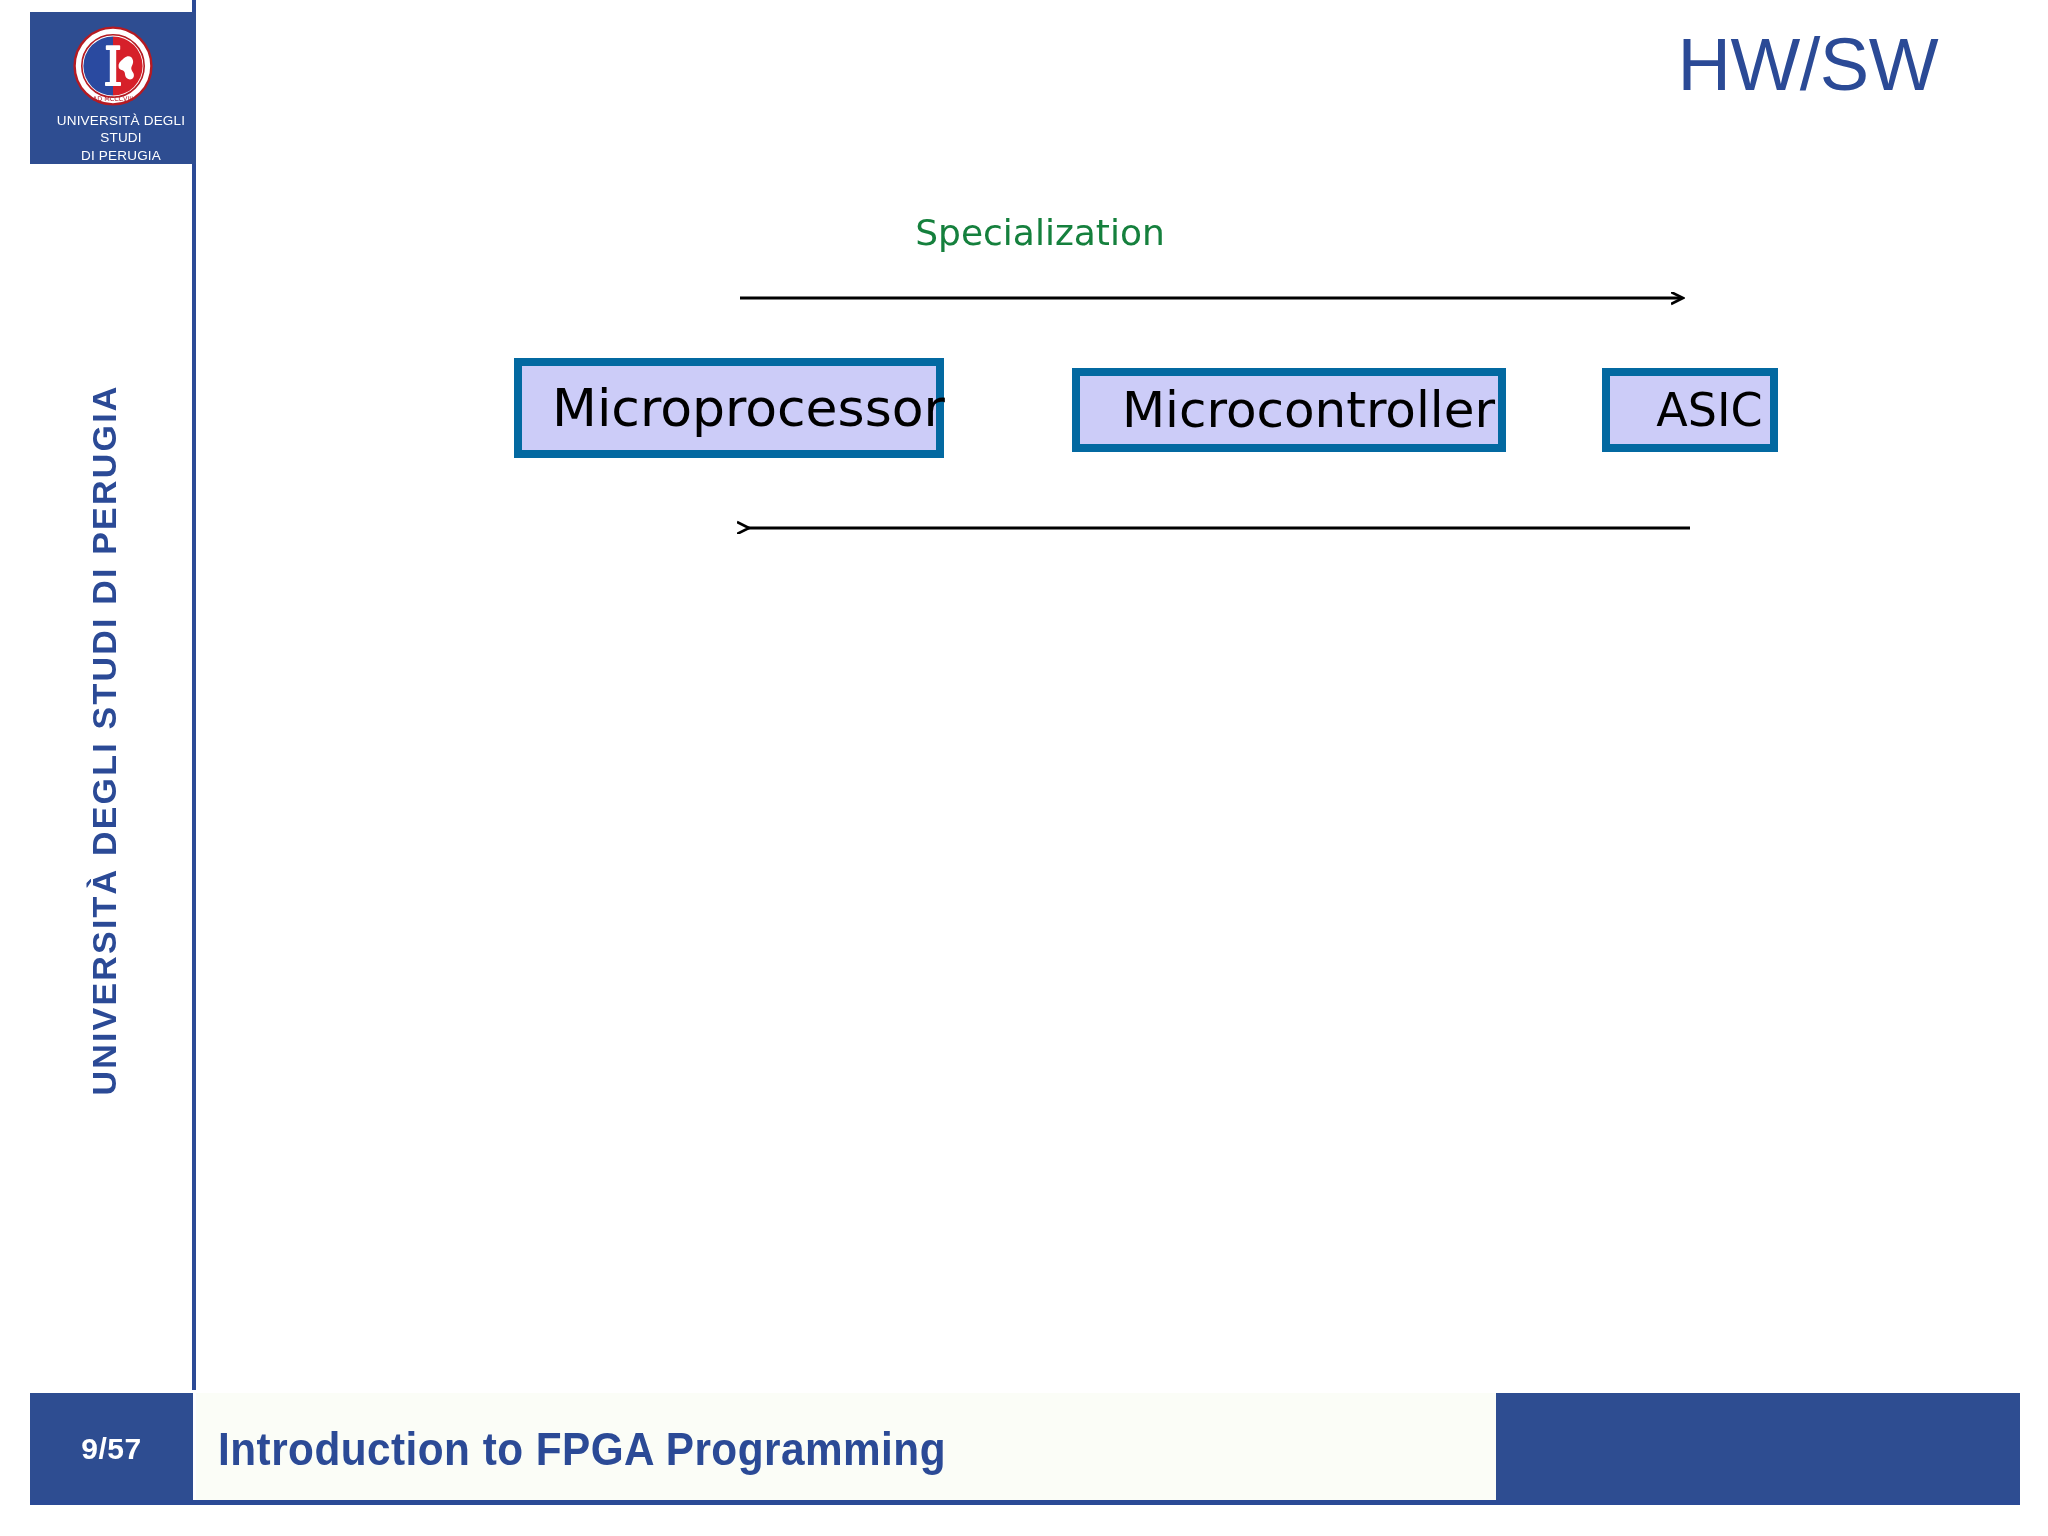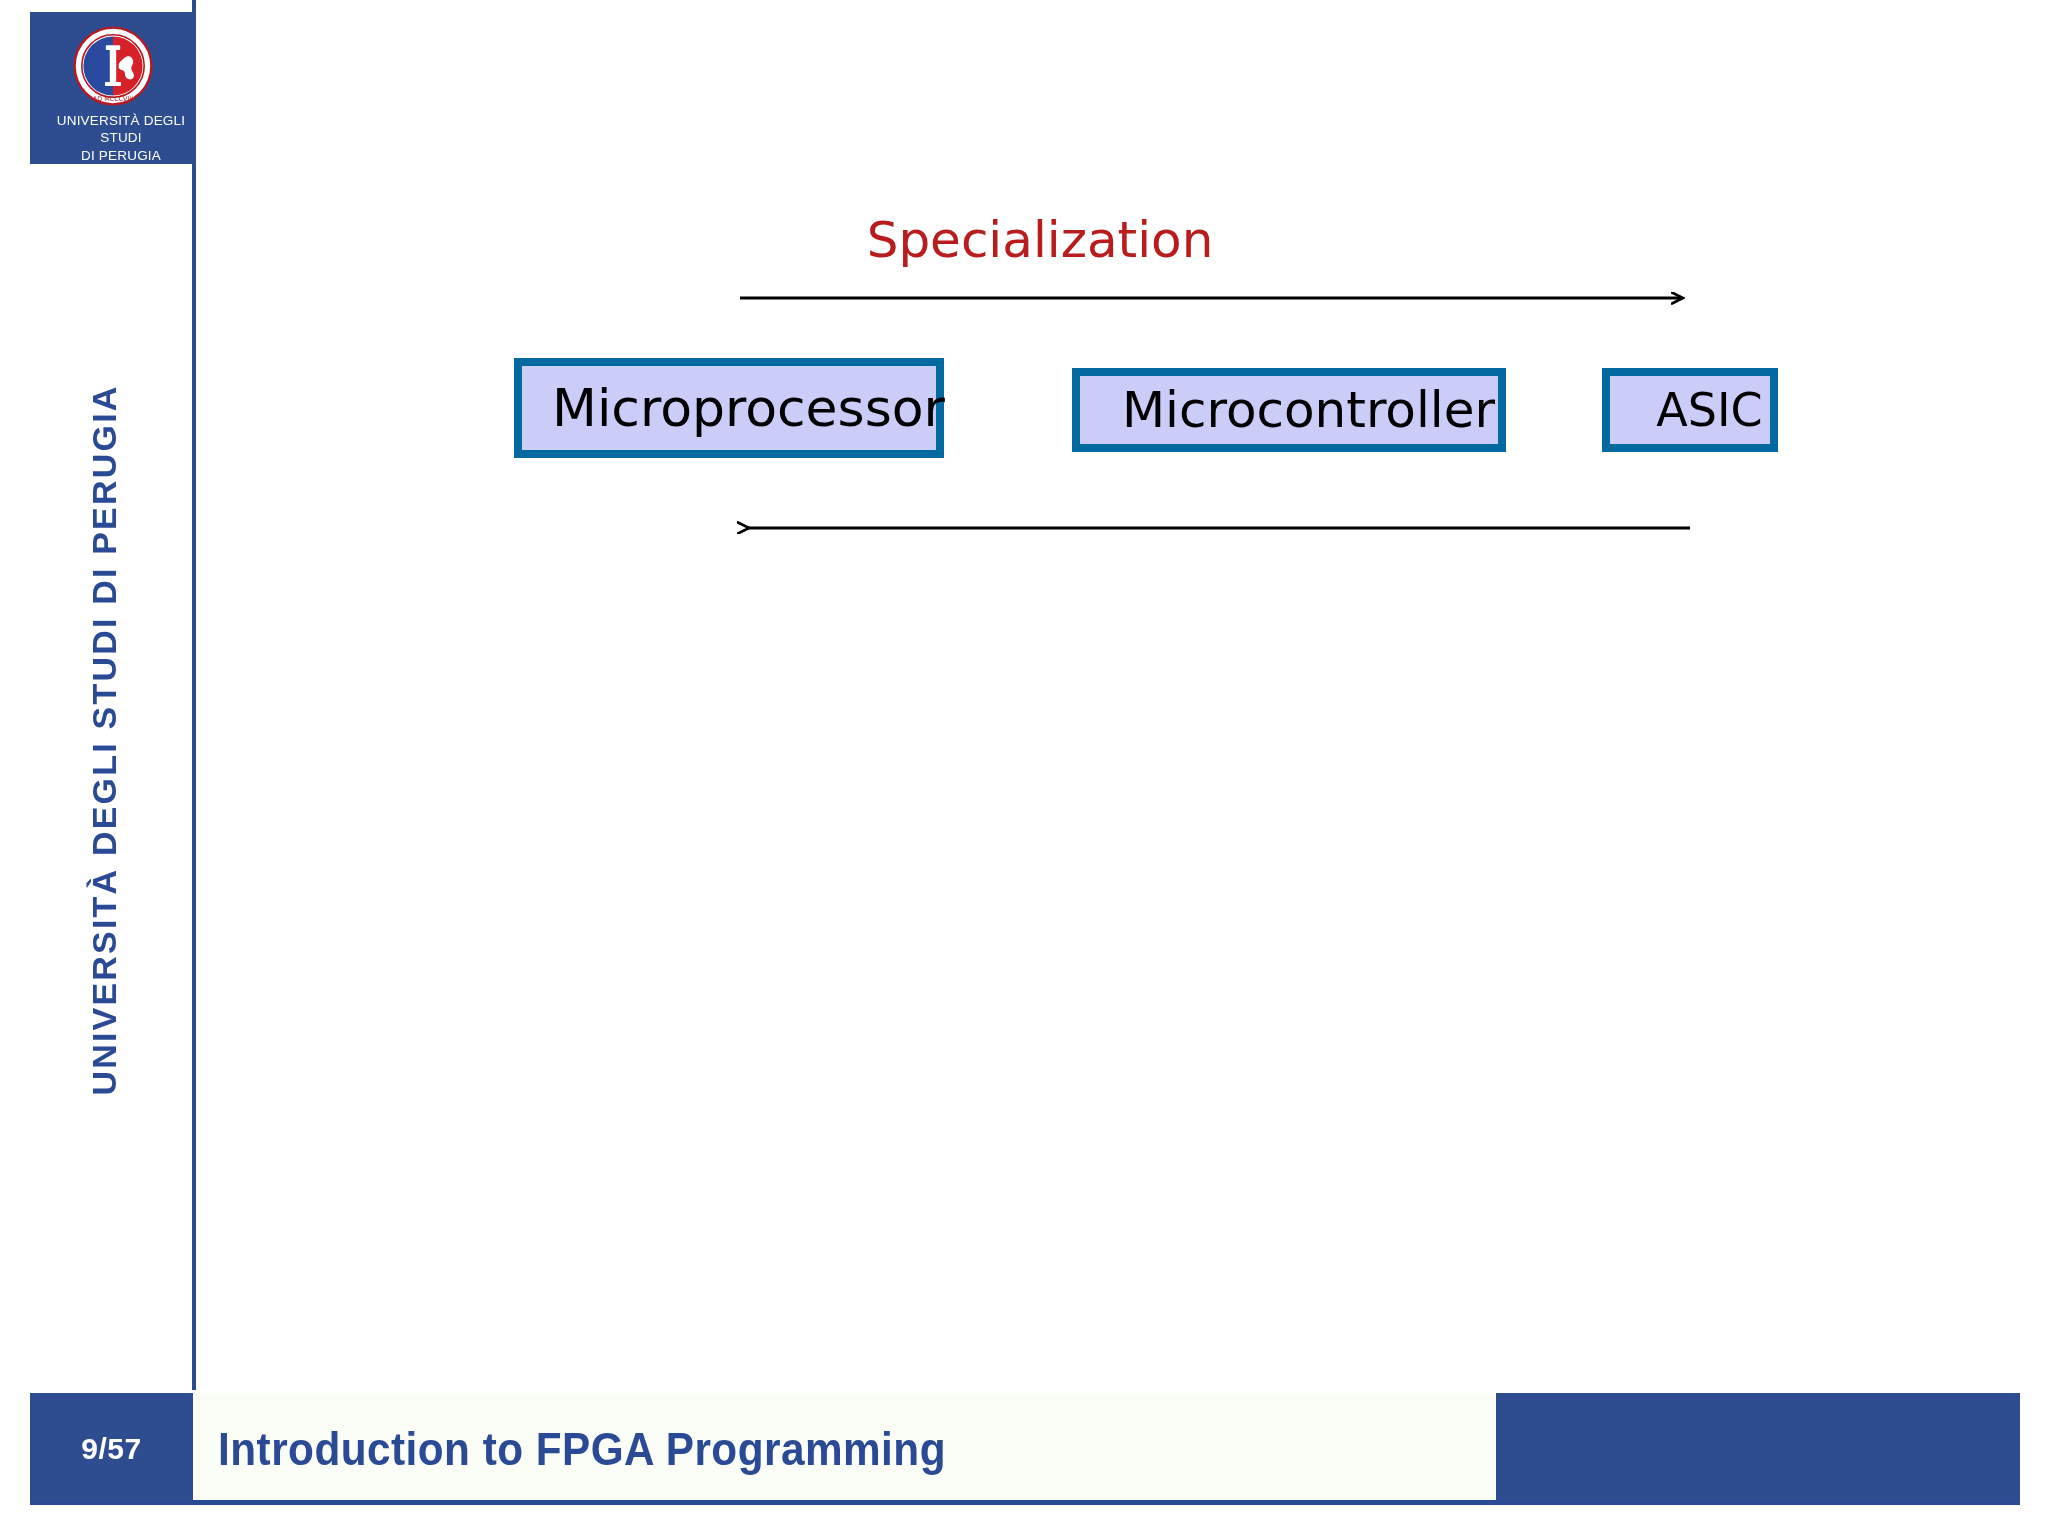--- a/index.html
+++ b/index.html
@@ -101,23 +101,23 @@
     position: absolute;
     left: 0;
     top: 0;
     width: 2048px;
     height: 1536px;
     pointer-events: none;
   }
 
   .axis-label {
     position: absolute;
-    color: #b91c1c;
+    color: #15803d;
     font-family: "DejaVu Sans", sans-serif;
-    font-size: 50px;
+    font-size: 36px;
     line-height: 1;
     white-space: nowrap;
   }
   .axis-label.top  { left: 1040px; top: 215px; transform: translateX(-50%); }
   .axis-label.bot  { left: 1040px; top: 545px; transform: translateX(-50%); }
 
   .chip-box {
     position: absolute;
     background: #ccccf8;
     border: 8px solid #0369a1;
@@ -226,20 +226,21 @@
       <text x="50" y="94" font-family="DejaVu Sans, sans-serif" font-size="8" fill="#b51a22" text-anchor="middle">AD MCCCVIII</text>
     </svg>
     <div class="logo-caption">
       <div>UNIVERSITÀ DEGLI STUDI</div>
       <div>DI PERUGIA</div>
     </div>
   </div>
 
   <div class="sidebar-vertical-text">UNIVERSITÀ DEGLI STUDI DI PERUGIA</div>
 
+  <div class="slide-title">HW/SW</div>
 
   <svg id="diagram">
     <defs>
       <marker id="arrow-right" markerWidth="14" markerHeight="14" refX="11" refY="6" orient="auto" markerUnits="userSpaceOnUse">
         <path d="M0,0 L12,6 L0,12" fill="none" stroke="#000000" stroke-width="2.6"></path>
       </marker>
       <marker id="arrow-left" markerWidth="14" markerHeight="14" refX="3" refY="6" orient="auto" markerUnits="userSpaceOnUse">
         <path d="M14,0 L2,6 L14,12" fill="none" stroke="#000000" stroke-width="2.6"></path>
       </marker>
     </defs>

